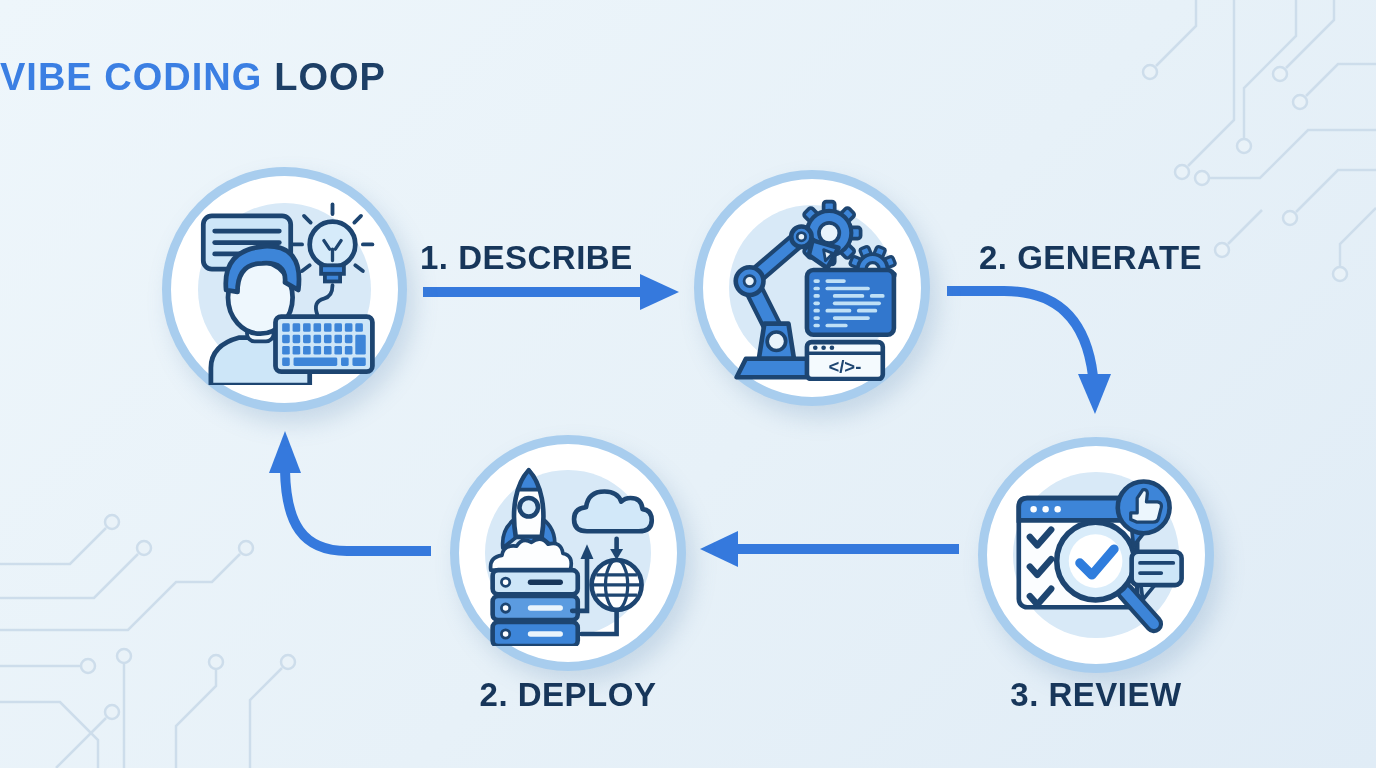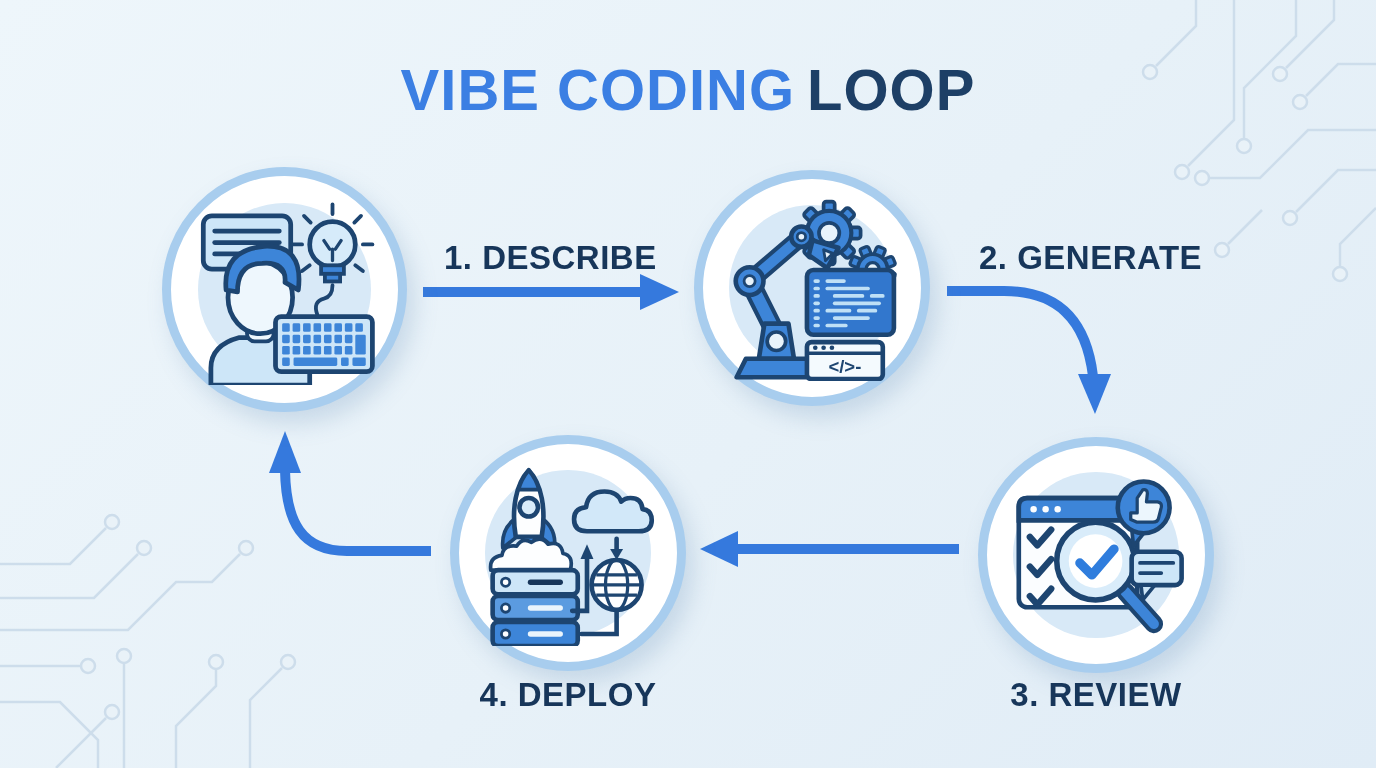--- a/index.html
+++ b/index.html
@@ -5,22 +5,22 @@
   html,body{margin:0;padding:0;}
   body{font-family:"Liberation Sans",sans-serif;}
   .canvas{
     position:relative;width:1376px;height:768px;overflow:hidden;
     background:linear-gradient(135deg,#eef6fb 0%,#e7f1f8 55%,#e0ecf6 100%);
   }
   .circuit{position:absolute;pointer-events:none;}
   .circuit-tr{top:0;right:0;}
   .circuit-bl{bottom:0;left:0;}
   .title{
-    position:absolute;left:0;top:56px;width:100%;text-align:center;
-    font-size:58px;font-weight:700;letter-spacing:1px;white-space:nowrap;
+    position:absolute;left:0;top:56px;width:100%;
+    font-size:38px;font-weight:700;letter-spacing:1px;white-space:nowrap;
   }
   .title .t1{color:#3b7fe3;}
   .title .t2{color:#1d3f66;margin-left:12px;}
   .arrows{position:absolute;left:0;top:0;pointer-events:none;}
   .node{
     position:absolute;box-sizing:border-box;border-radius:50%;
     background:#ffffff;border:9px solid #a8cdee;
     box-shadow:8px 12px 22px rgba(105,145,185,0.25);
     display:flex;align-items:center;justify-content:center;
   }
@@ -30,21 +30,21 @@
   }
   .node svg.icon{position:relative;}
   .node1{left:162px;top:167px;width:245px;height:245px;}
   .node2{left:694px;top:170px;width:236px;height:236px;}
   .node3{left:978px;top:437px;width:236px;height:236px;}
   .node4{left:450px;top:435px;width:236px;height:236px;}
   .step-label{
     position:absolute;font-size:33px;font-weight:700;color:#17365a;
     letter-spacing:0.5px;white-space:nowrap;
   }
-  .label1{left:444px;top:239px;}
+  .label1{left:420px;top:239px;}
   .label2{left:948px;top:239px;margin-left:31px;}
   .label3{left:978px;top:676px;width:236px;text-align:center;}
   .label4{left:450px;top:676px;width:236px;text-align:center;}
 </style>
 </head>
 <body>
 
 <div class="canvas">
 
   <svg class="circuit circuit-tr" width="300" height="300" viewBox="0 0 300 300" fill="none" stroke="#cdddeb" stroke-width="2.5">
@@ -335,15 +335,15 @@
         <line x1="152" y1="84" x2="152" y2="97"></line>
         <polygon points="145,95 159,95 152,107" fill="#1d4571" stroke="none"></polygon>
         <path d="M152,163 V187 H114"></path>
       </g>
     </svg>
   </div>
 
   <div class="step-label label1">1. DESCRIBE</div>
   <div class="step-label label2">2. GENERATE</div>
   <div class="step-label label3">3. REVIEW</div>
-  <div class="step-label label4">4. DEPLOY</div>
+  <div class="step-label label4">2. DEPLOY</div>
 
 </div>
 
 </body></html>

